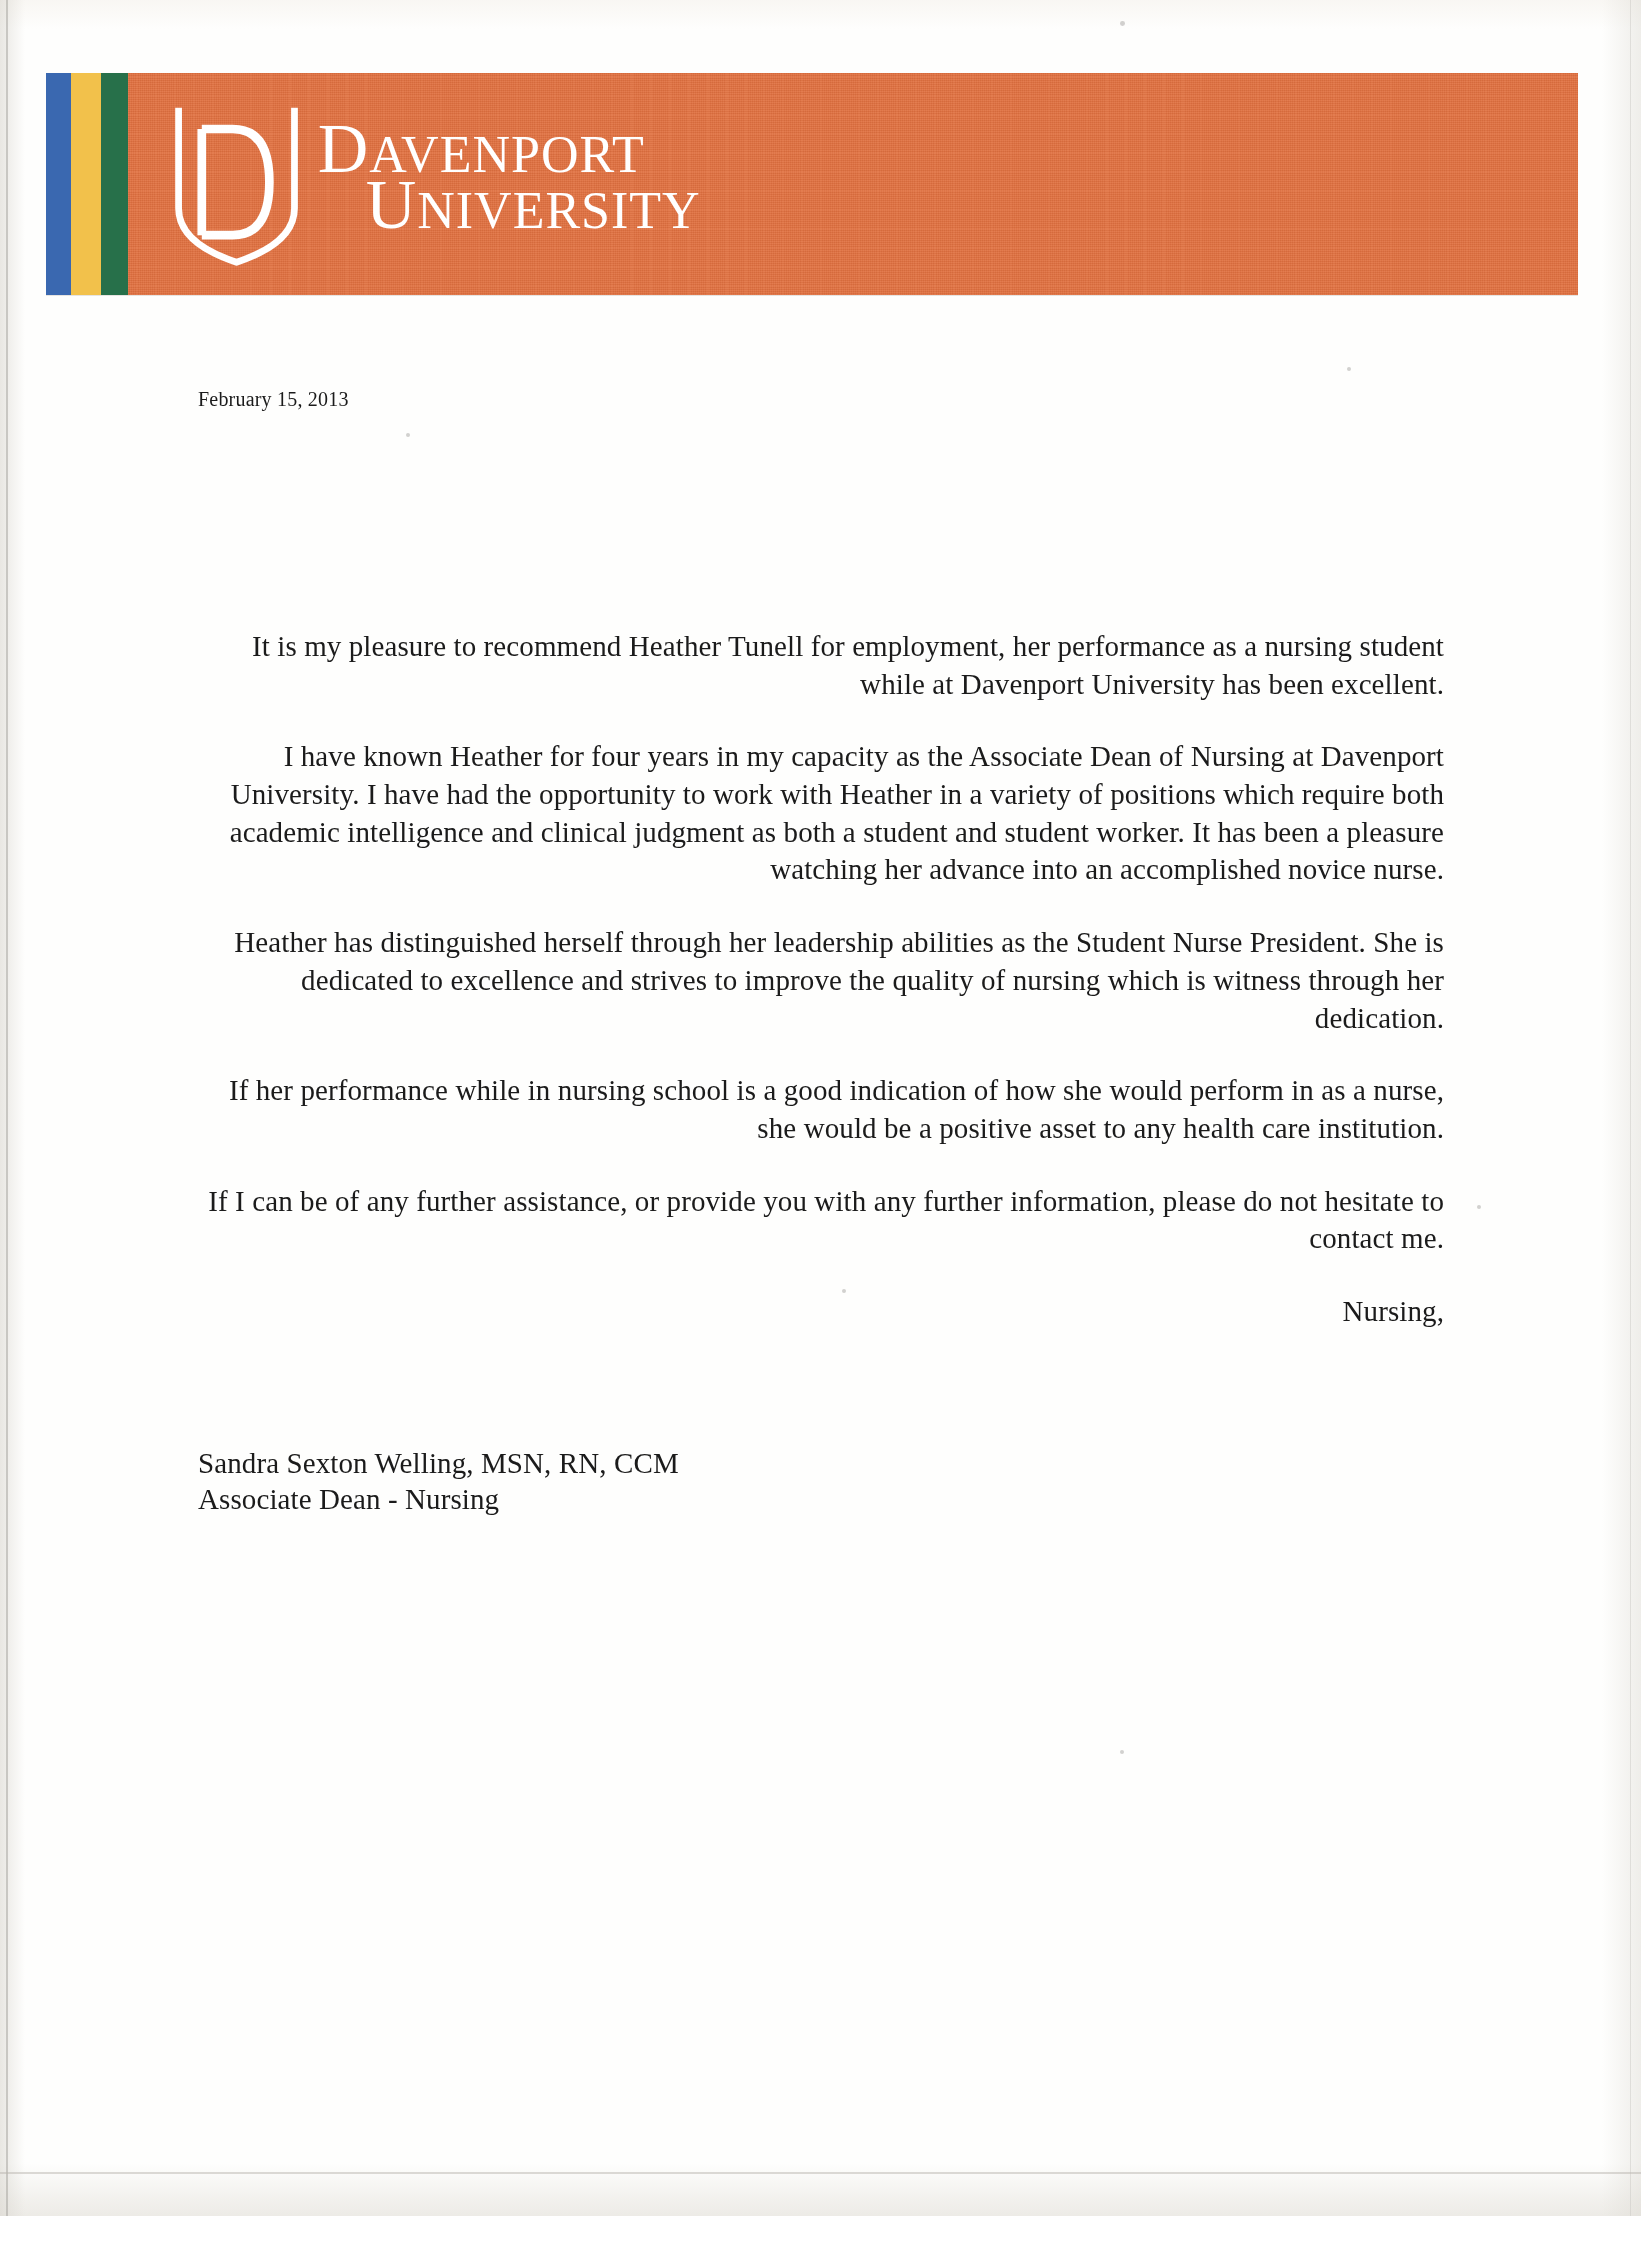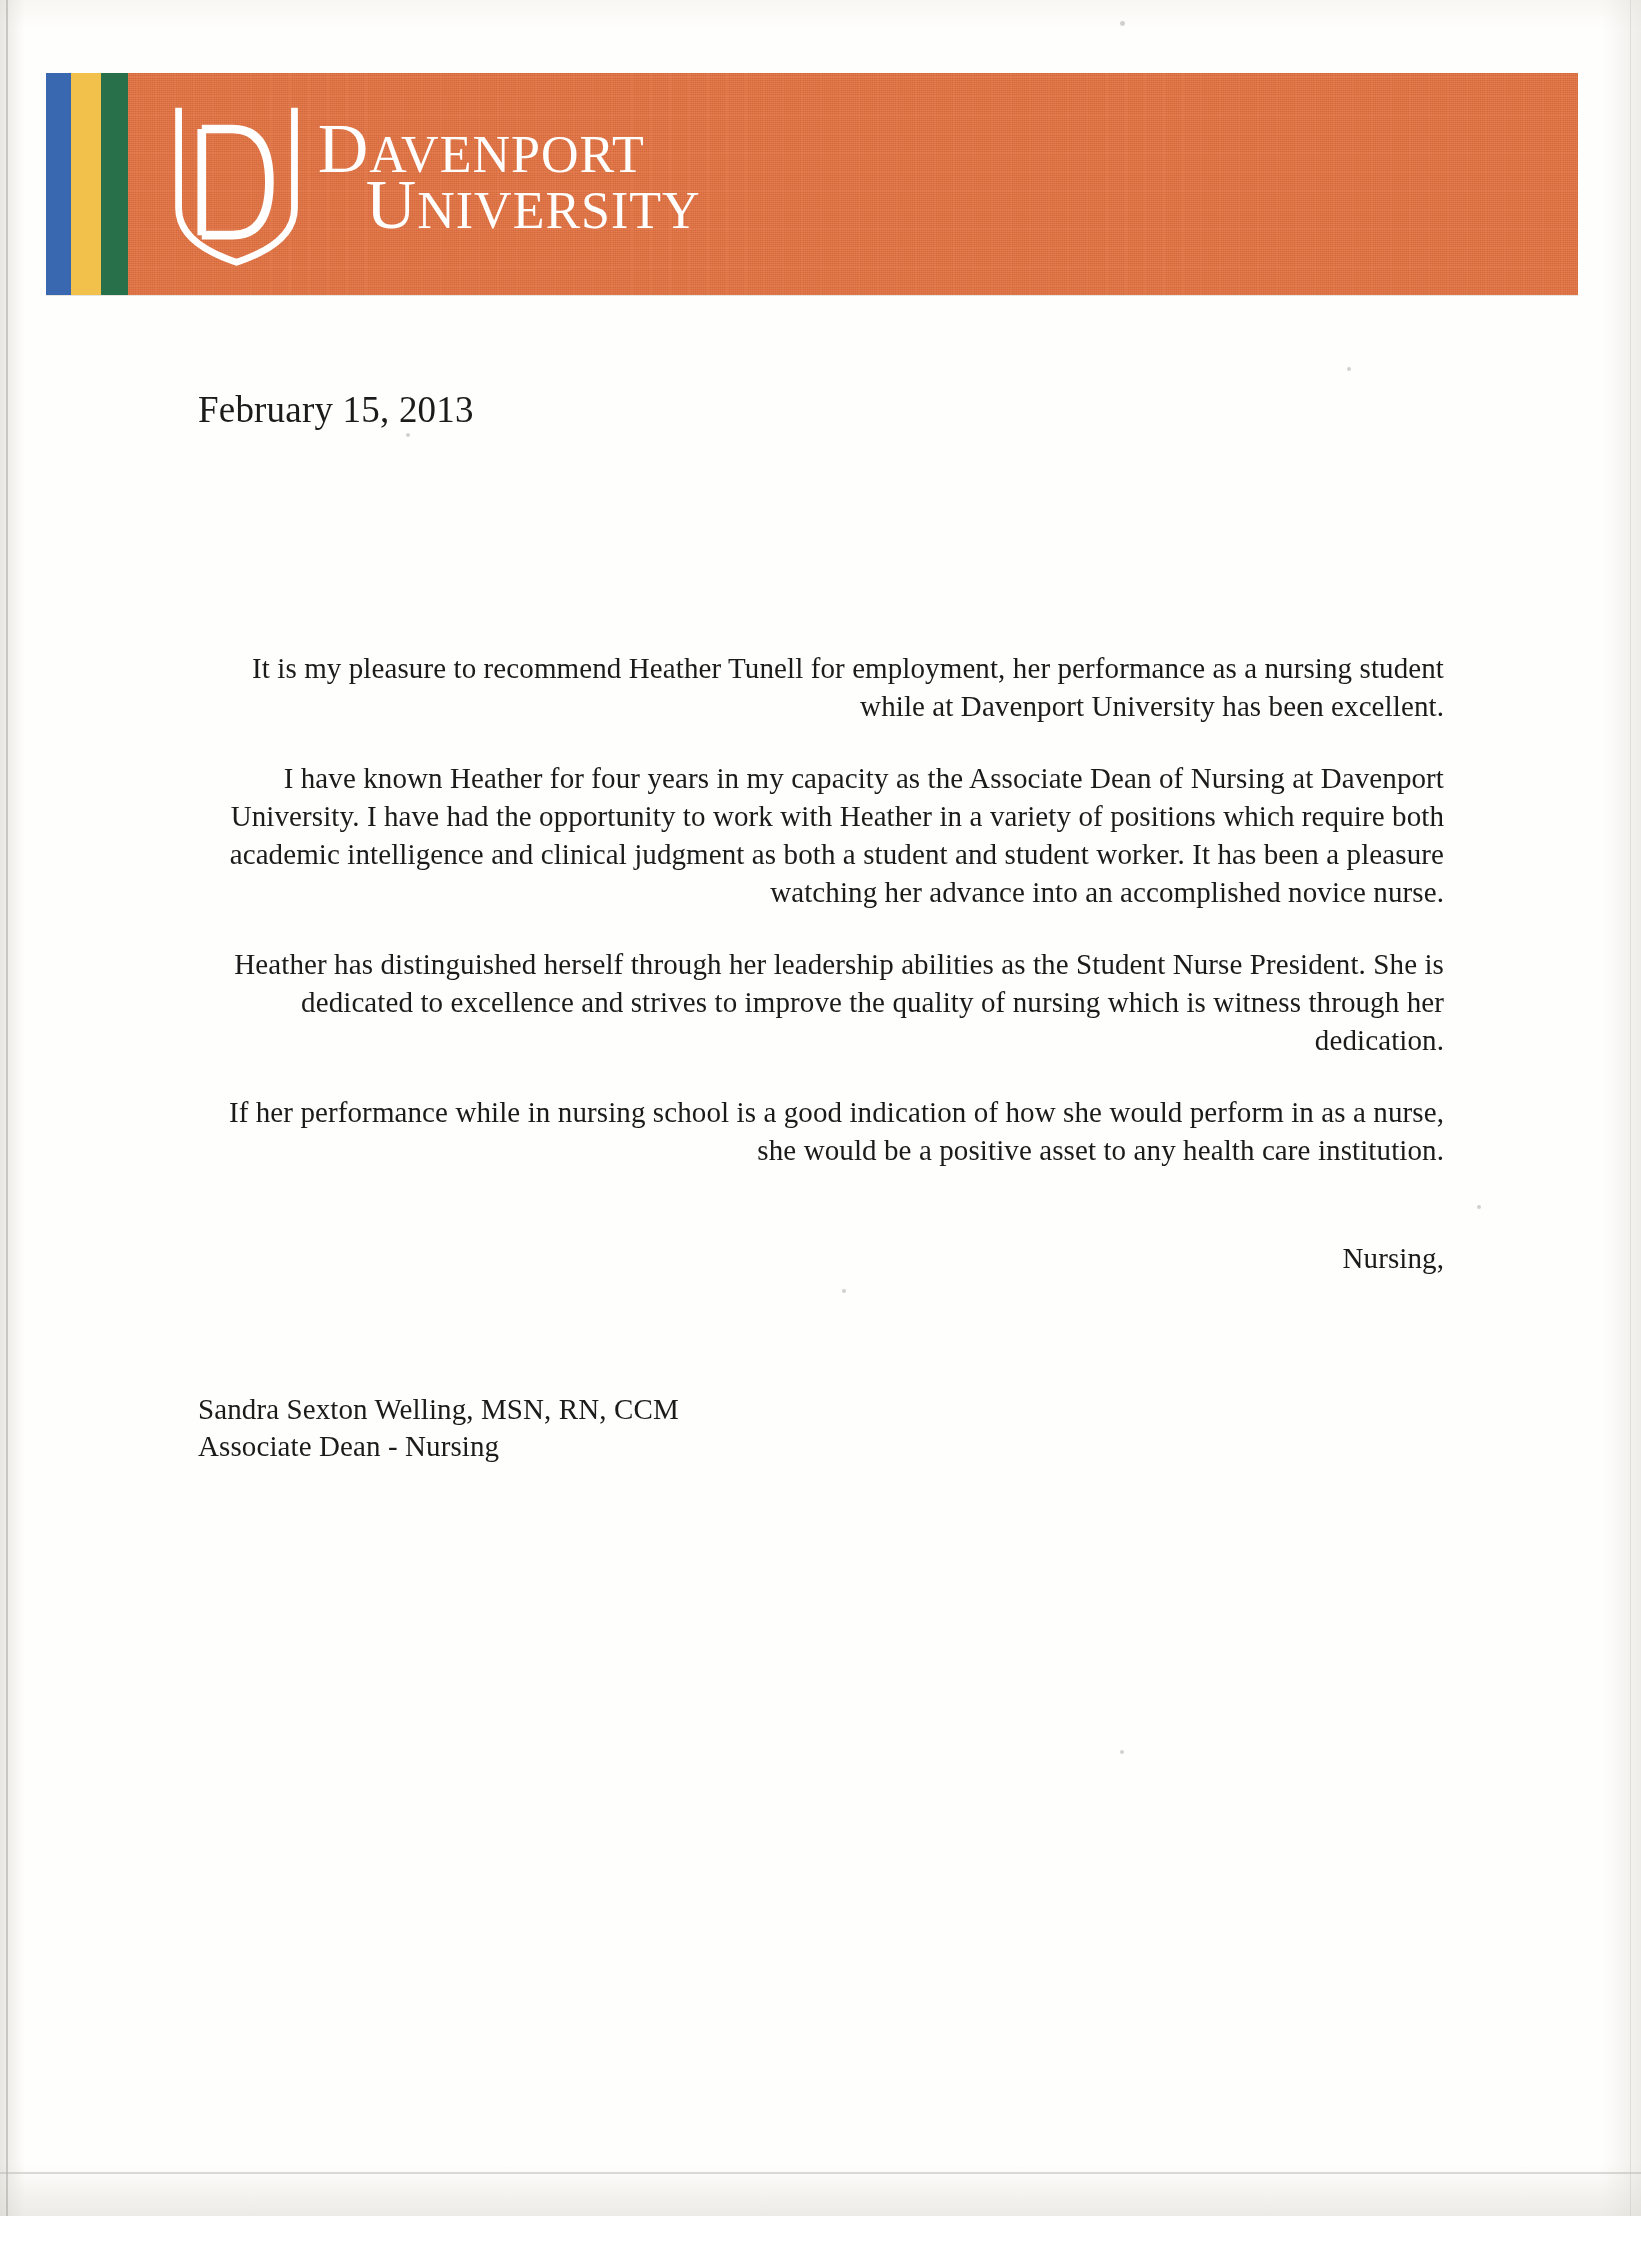--- a/index.html
+++ b/index.html
@@ -120,21 +120,21 @@
     position: absolute;
     left: 198px;
     top: 386px;
     width: 1246px;
     color: #1b1b1b;
     font-size: 29px;
     line-height: 1.30;
   }
   .letter-date {
     margin: 0 0 0 0;
-    font-size: 37px;
+    font-size: 20px;
     letter-spacing: 0.2px;
   }
   .letter-para {
     margin: 0;
     font-size: 29px;
     letter-spacing: 0.1px;
     text-align: right;
   }
   .gap-after-date  { height: 216px; }
   .gap-para        { height: 35px; }
@@ -215,20 +215,21 @@
     <div class="gap-para"></div>
 
     <p class="letter-para">Heather has distinguished herself through her leadership abilities as the Student Nurse President. She is dedicated to excellence and strives to improve the quality of nursing which is witness through her dedication.</p>
 
     <div class="gap-para"></div>
 
     <p class="letter-para">If her performance while in nursing school is a good indication of how she would perform in as a nurse, she would be a positive asset to any health care institution.</p>
 
     <div class="gap-para"></div>
 
+    <p class="letter-para">If I can be of any further assistance, or provide you with any further information, please do not hesitate to contact me.</p>
 
     <div class="gap-regards"></div>
 
     <p class="letter-para">Nursing,</p>
 
     <div class="gap-signature"></div>
 
     <div class="signature-block">
       <p class="signature-line">Sandra Sexton Welling, MSN, RN, CCM</p>
       <p class="signature-line">Associate Dean - Nursing</p>

